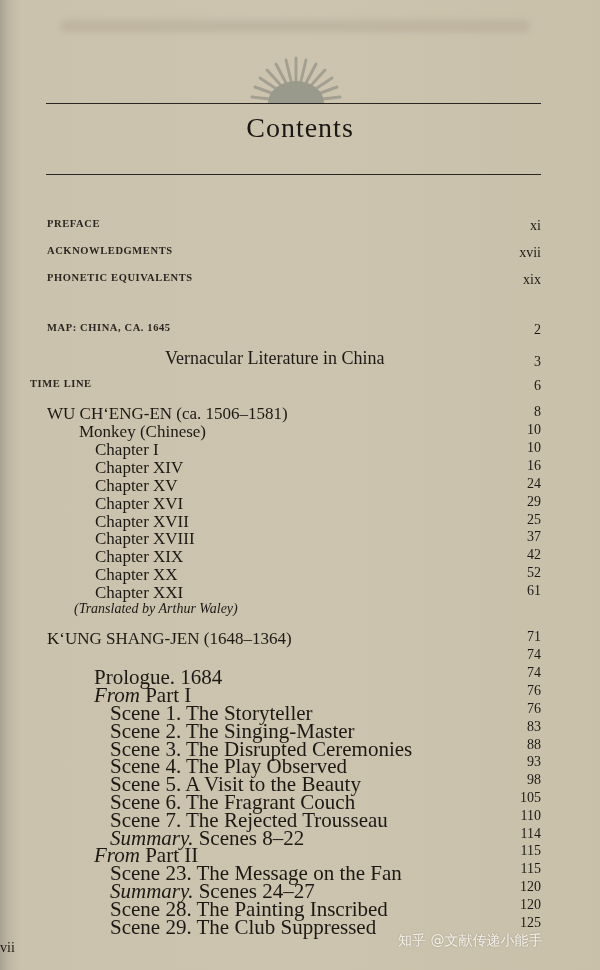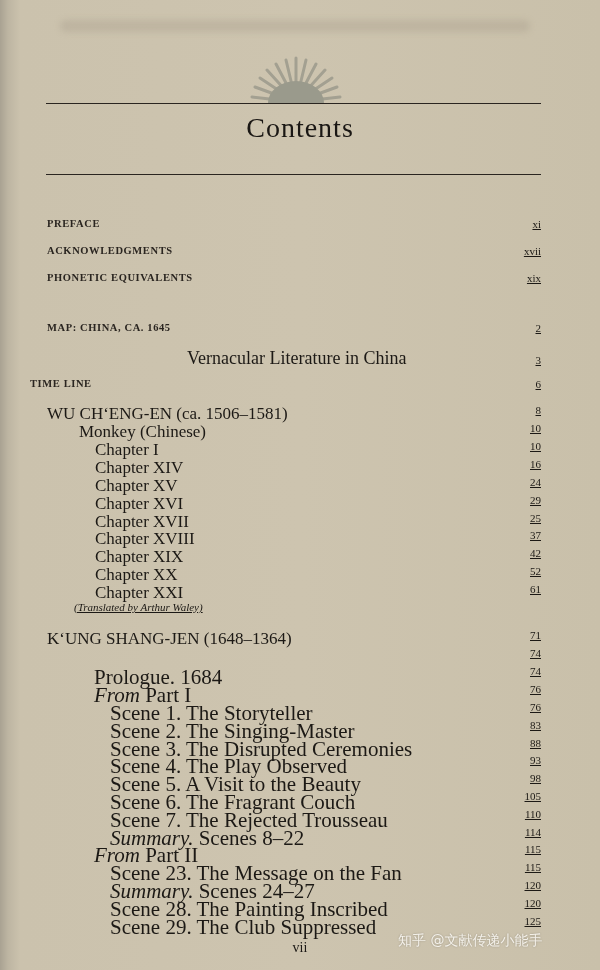--- a/index.html
+++ b/index.html
@@ -24,24 +24,24 @@
     .title {
       position: absolute; left: 0; width: 600px; top: 112px; text-align: center;
       font-size: 28px; letter-spacing: 1px; color: #1a1714;
     }
     .row { position: absolute; left: 0; width: 600px; height: 18px; }
     .row .label { position: absolute; white-space: nowrap; }
     .row .page-num { position: absolute; right: 59px; text-align: right; white-space: nowrap; }
     .sc { font-size: 10.5px; letter-spacing: 0.6px; font-weight: bold; color: #2a2520; }
     .big { font-size: 17px; }
     .mid { font-size: 21px; }
-    .num { font-size: 11px; text-decoration: underline; }
+    .num { font-size: 14px; }
     .it { font-style: italic; }
     .section-title { font-size: 18px; }
-    .folio { position: absolute; left: 0; width: 600px; top: 940px; text-align: center; font-size: 14px; }
+    .folio { position: absolute; left: 0; width: 600px; top: 940px; font-size: 14px; }
     .watermark {
       position: absolute; left: 398px; top: 932px; font-family: "DejaVu Sans", sans-serif;
       font-size: 14px; color: #f4f1ea; text-shadow: 0 0 2px rgba(0,0,0,0.25); white-space: nowrap;
     }
   </style>
 </head>
 <body>
 
 <div class="page">
   <div class="bleed"></div>
@@ -81,21 +81,21 @@
     <span class="label sc" style="left:47px">PHONETIC EQUIVALENTS</span>
     <span class="page-num num">xix</span>
   </div>
 
   <div class="row" style="top:322px">
     <span class="label sc" style="left:47px">MAP: CHINA, CA. 1645</span>
     <span class="page-num num">2</span>
   </div>
 
   <div class="row" style="top:348px;height:22px">
-    <span class="label section-title" style="left:187px">Vernacular Literature in China</span>
+    <span class="label section-title" style="left:165px">Vernacular Literature in China</span>
     <span class="page-num num" style="top:6px">3</span>
   </div>
 
   <div class="row" style="top:378px">
     <span class="label sc" style="left:30px">TIME LINE</span>
     <span class="page-num num">6</span>
   </div>
 
   <div class="row" style="top:404px">
     <span class="label big" style="left:47px">WU CH‘ENG-EN (ca. 1506–1581)</span>

